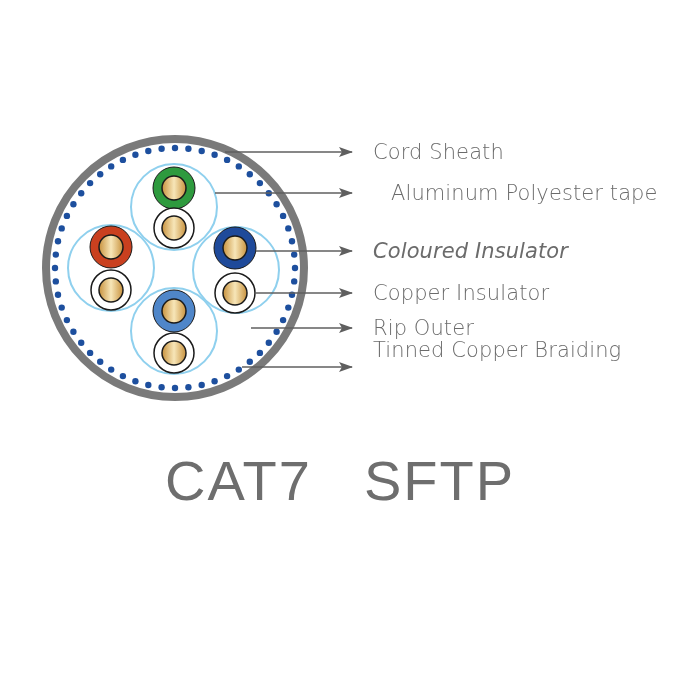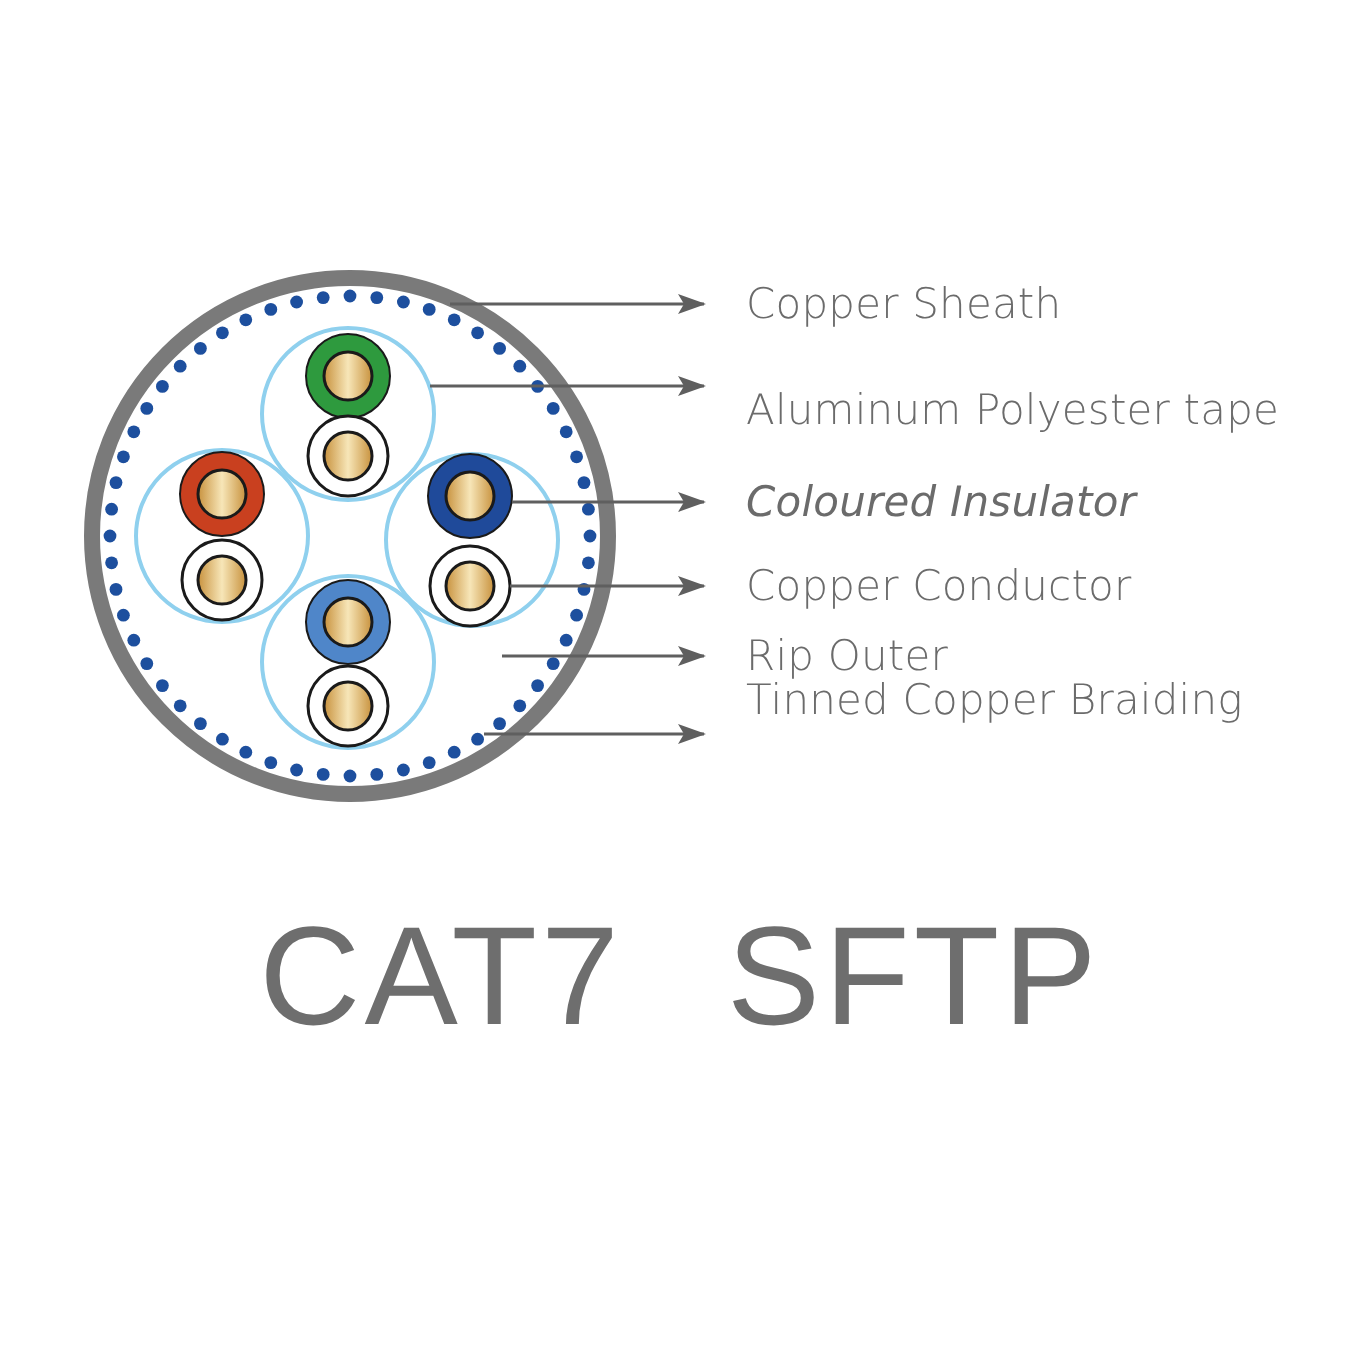--- a/index.html
+++ b/index.html
@@ -1,19 +1,19 @@
 <!DOCTYPE html>
 <html><head>
   <meta charset="utf-8">
   <style>
     html, body { margin: 0; padding: 0; background: #ffffff; }
     body { width: 680px; height: 680px; position: relative; overflow: hidden; font-family: "Liberation Sans", sans-serif; }
     #diagram { position: absolute; left: 0; top: 0; width: 680px; height: 680px; }
     .label { position: absolute; left: 373px; font-size: 21px; color: #6b6b6b; white-space: nowrap; line-height: 1; font-family: "DejaVu Sans", sans-serif; font-weight: 300; letter-spacing: 0.1px; }
-    .title { position: absolute; top: 448px; left: 0; width: 680px; text-align: center; font-size: 70px; color: #6e6e6e; letter-spacing: 2px; font-family: "Liberation Sans", sans-serif; }
+    .title { position: absolute; top: 448px; left: 0; width: 680px; text-align: center; font-size: 56px; color: #6e6e6e; letter-spacing: 2px; font-family: "Liberation Sans", sans-serif; }
     .title span { display: inline-block; }
     .title .gap { width: 52px; }
   </style>
 </head>
 <body>
 
 <svg id="diagram" width="680" height="680" viewBox="0 0 680 680" xmlns="http://www.w3.org/2000/svg">
   <defs>
     <linearGradient id="copper" x1="0" y1="0" x2="1" y2="0">
       <stop offset="0" stop-color="#c8923e"></stop>
@@ -124,22 +124,22 @@
   <g stroke="#5f5f5f" stroke-width="1.5" fill="none">
     <line x1="225" y1="152" x2="352" y2="152" marker-end="url(#arrowhead)"></line>
     <line x1="215" y1="193" x2="352" y2="193" marker-end="url(#arrowhead)"></line>
     <line x1="256" y1="251" x2="352" y2="251" marker-end="url(#arrowhead)"></line>
     <line x1="255" y1="293" x2="352" y2="293" marker-end="url(#arrowhead)"></line>
     <line x1="251" y1="328" x2="352" y2="328" marker-end="url(#arrowhead)"></line>
     <line x1="242" y1="367" x2="352" y2="367" marker-end="url(#arrowhead)"></line>
   </g>
 </svg>
 
-<div class="label" style="top:142px;">Copper Sheath</div>
-<div class="label" style="top:195px;">Aluminum Polyester tape</div>
+<div class="label" style="top:142px;">Cord Sheath</div>
+<div class="label" style="top:183px;margin-left:18px;">Aluminum Polyester tape</div>
 <div class="label" style="top:241px;font-style:italic;">Coloured Insulator</div>
-<div class="label" style="top:283px;">Copper Conductor</div>
+<div class="label" style="top:283px;">Copper Insulator</div>
 <div class="label" style="top:318px;">Rip Outer</div>
 <div class="label" style="top:340px;">Tinned Copper Braiding</div>
 
 <div class="title">
   <span>CAT7</span><span class="gap"></span><span>SFTP</span>
 </div>
 
 </body></html>

